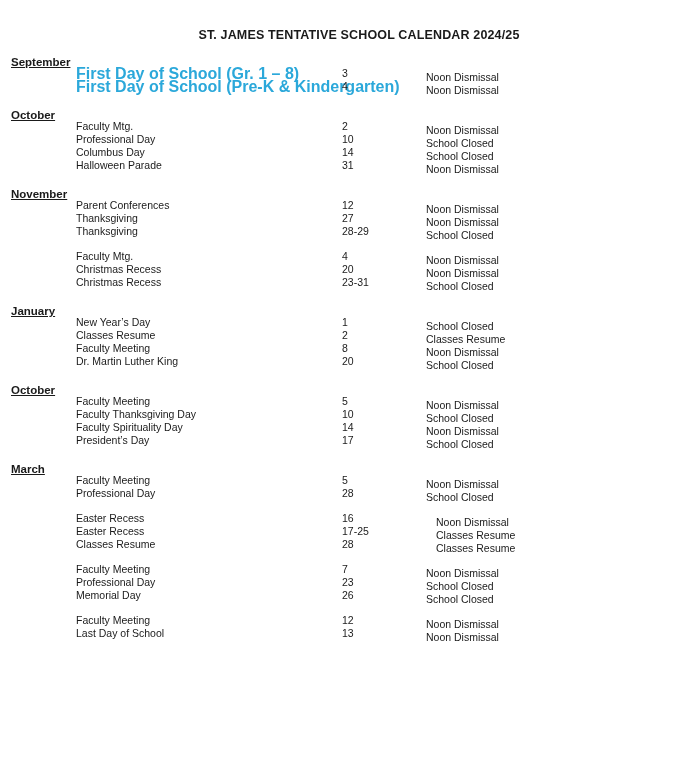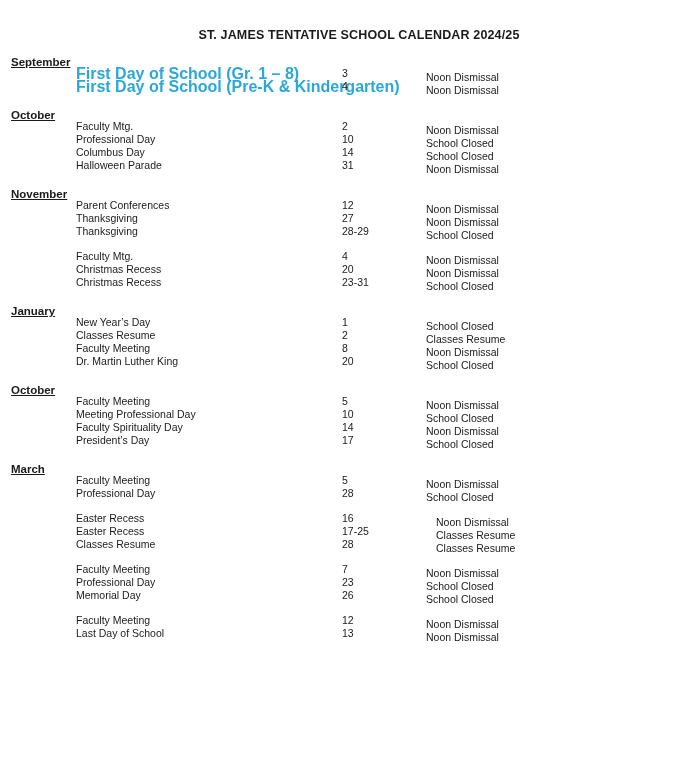--- a/index.html
+++ b/index.html
@@ -194,21 +194,21 @@
         </div>
       </div>
       <div class="month-block">
         <div class="month-header"><span class="month-name">October</span></div>
         <div class="event-row">
           <span class="ev-name">Faculty Meeting</span>
           <span class="ev-date">5</span>
           <span class="ev-status">Noon Dismissal</span>
         </div>
         <div class="event-row">
-          <span class="ev-name">Meeting Professional Day</span>
+          <span class="ev-name">Faculty Thanksgiving Day</span>
           <span class="ev-date">10</span>
           <span class="ev-status">School Closed</span>
         </div>
         <div class="event-row">
           <span class="ev-name">Faculty Spirituality Day</span>
           <span class="ev-date">14</span>
           <span class="ev-status">Noon Dismissal</span>
         </div>
         <div class="event-row">
           <span class="ev-name">President’s Day</span>

